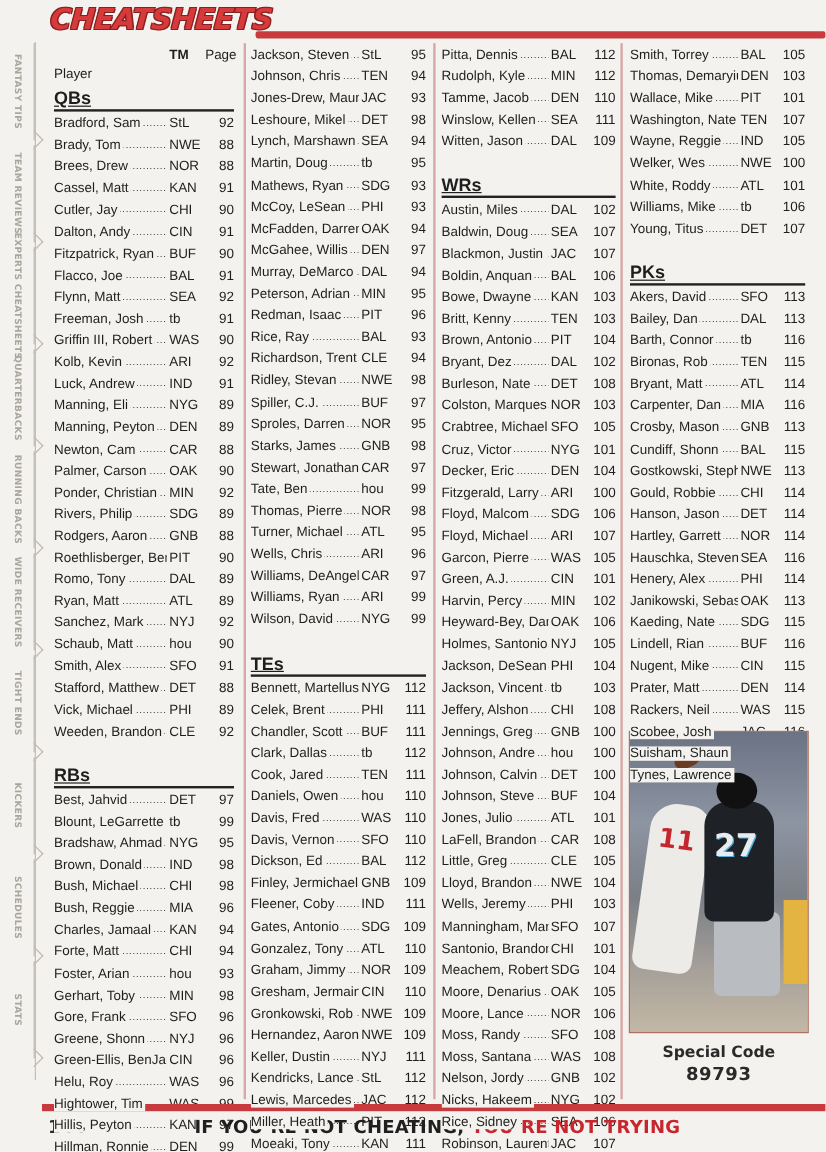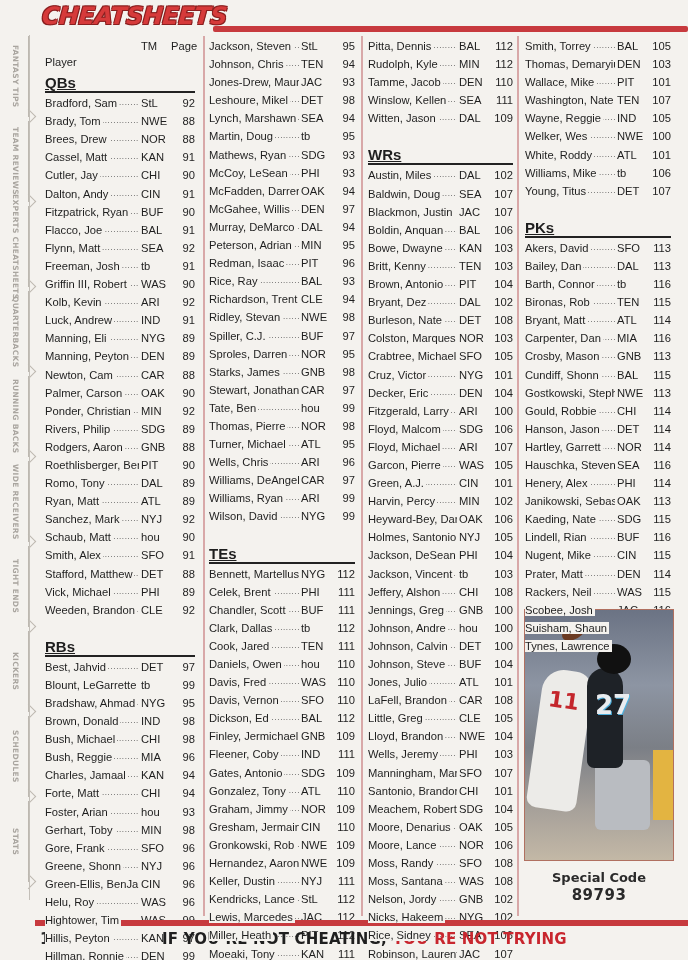--- a/index.html
+++ b/index.html
@@ -17,29 +17,29 @@
   .col{position:absolute;top:37px;font-family:"Liberation Sans",sans-serif;font-size:11.2px;}
   .col-divider{position:absolute;top:36px;width:2px;background:#d8a8a8;}
   .row{height:18.1px;line-height:18.1px;display:flex;white-space:nowrap;}
   .row .nm{flex:1;overflow:hidden;position:relative;}
   .row .nm span.t{background:#f4f2ee;padding-right:2px;position:relative;z-index:1;}
   .row .nm::after{content:". . . . . . . . . . . . . . . . . . . . . . . . . . . . . . . . . . . . . . . . . . . .";position:absolute;left:0;top:0;letter-spacing:-0.8px;font-size:8px;color:#333;white-space:nowrap;}
   .row .tm{width:30px;text-align:left;padding-left:2px;}
   .row .pg{width:24px;text-align:right;}
   .hdr-row{height:18.1px;line-height:18.1px;display:flex;white-space:nowrap;}
   .hdr-row .nm{flex:1;margin-top:16px;}
-  .hdr-row .tm{width:30px;padding-left:2px;}
+  .hdr-row .tm{width:30px;padding-left:2px;font-weight:bold;}
   .hdr-row .pg{width:30px;text-align:right;}
   .section-title{font-weight:bold;text-decoration:underline;font-size:15px;height:18px;line-height:20px;border-bottom:2px solid #222;margin-bottom:1px;}
   .gap{height:18px;}
   
   .photo{position:absolute;left:524px;top:609px;width:148px;height:250px;border:1px solid #b07060;background:linear-gradient(180deg,#6b7384 0%,#8d95a3 30%,#7b7f86 55%,#a7a19a 80%,#c3b8a6 100%);overflow:hidden;}
   .photo .p1{position:absolute;left:10px;top:60px;width:50px;height:140px;background:#ecebe8;border-radius:22px 18px 10px 10px;transform:rotate(8deg);}
   .photo .p1 .num{position:absolute;left:8px;top:18px;font-weight:bold;color:#c4262c;font-size:22px;font-family:"DejaVu Sans",sans-serif;}
-  .photo .p2{position:absolute;left:62px;top:58px;width:36px;height:100px;background:#1e2227;border-radius:20px 20px 8px 8px;text-align:center;}
+  .photo .p2{position:absolute;left:62px;top:58px;width:58px;height:100px;background:#1e2227;border-radius:20px 20px 8px 8px;text-align:center;}
   .photo .p2 .num{position:absolute;left:8px;top:22px;font-weight:bold;color:#e9ecef;font-size:26px;font-family:"DejaVu Sans",sans-serif;text-shadow:1px 1px 0 #4fb0dd;}
   .photo .p2leg{position:absolute;left:70px;top:150px;width:55px;height:70px;background:#b9bcc1;border-radius:6px;}
   .photo .ball{position:absolute;left:36px;top:14px;width:26px;height:15px;background:#6b3a22;border-radius:50%;transform:rotate(-30deg);}
   .photo .helmet{position:absolute;left:72px;top:34px;width:34px;height:30px;background:#111;border-radius:50%;}
   .photo .bg-y{position:absolute;right:0;top:140px;width:20px;height:70px;background:#e3b441;}
   .special{position:absolute;left:524px;top:870px;width:150px;text-align:center;font-family:"DejaVu Sans",sans-serif;font-weight:900;color:#2a2a2a;}
   .special .l1{font-size:13px;line-height:16px;}
   .special .l2{font-size:15px;line-height:18px;letter-spacing:0.5px;text-align:center;}
   
   .bottom-bar{position:absolute;left:35px;top:920px;width:653px;height:6px;background:#c73a3e;}

